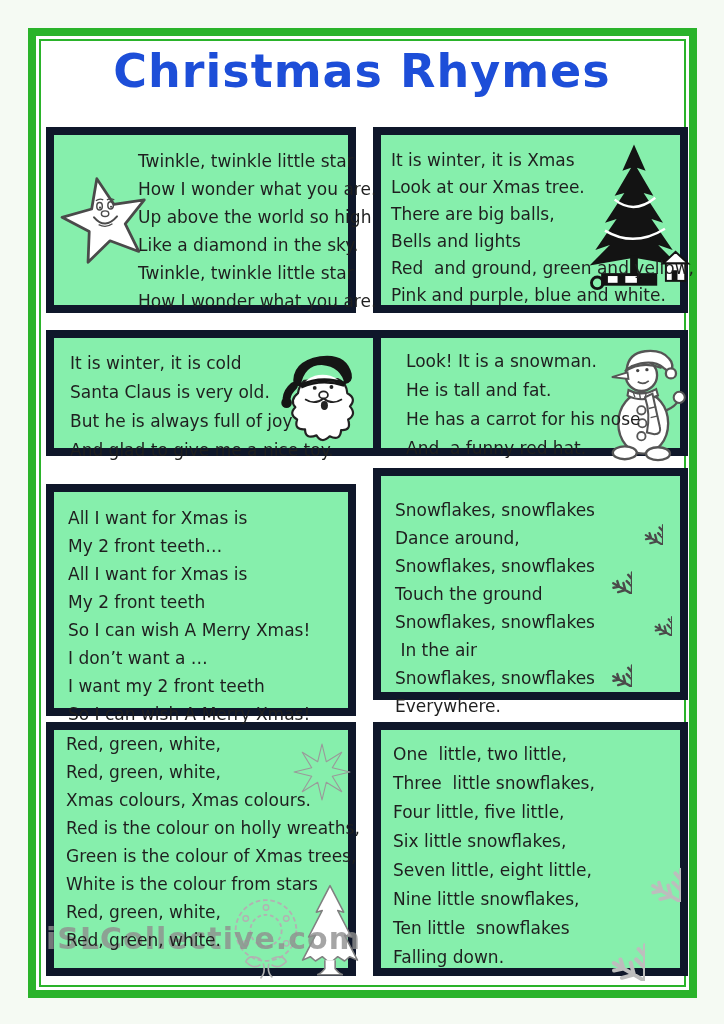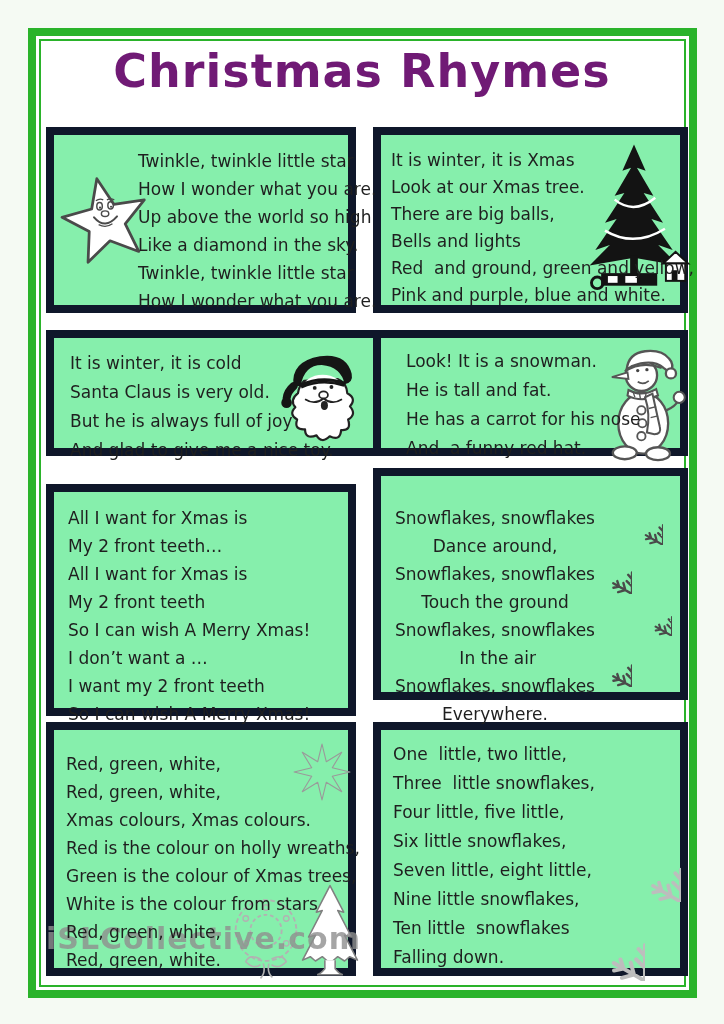--- a/index.html
+++ b/index.html
@@ -13,42 +13,42 @@
   .frame-outer{
     position:absolute;left:28px;top:28px;right:27px;bottom:26px;
     border:8px solid #2ab32a;background:#fff;
   }
   .frame-inner{
     position:absolute;inset:3px;border:2px solid #2ab32a;background:#fff;
   }
   .page-title{
     position:absolute;top:44px;left:0;right:0;
     text-align:center;font-size:46px;font-weight:bold;
-    color:#701a75;letter-spacing:1px;
+    color:#1d4ed8;letter-spacing:1px;
   }
   .box{
     position:absolute;background:#86efac;border:8px solid #0f172a;box-sizing:border-box;
   }
   .b1{left:46px;top:127px;width:310px;height:186px;}
   .b2{left:373px;top:127px;width:315px;height:186px;}
   .b3{left:46px;top:330px;width:338px;height:126px;}
   .b4{left:373px;top:330px;width:315px;height:126px;}
   .b5{left:46px;top:484px;width:310px;height:232px;}
   .b6{left:373px;top:468px;width:315px;height:232px;}
   .b7{left:46px;top:722px;width:310px;height:254px;}
   .b8{left:373px;top:722px;width:315px;height:254px;}
   .text{position:absolute;font-size:17px;}
   .line{white-space:pre;position:relative;z-index:3;}
   .t1{left:84px;top:12px;right:4px;text-align:center;line-height:28px;}
   .t2{left:10px;top:12px;line-height:27px;}
   .t3{left:16px;top:11px;line-height:29px;}
   .t4{left:25px;top:9px;line-height:29px;}
   .t5{left:14px;top:12px;line-height:28px;}
-  .t6{left:14px;top:28px;line-height:28px;text-align:center;}
-  .t7{left:12px;top:20px;line-height:28px;}
+  .t6{left:14px;top:20px;line-height:28px;}
+  .t7{left:12px;top:0;line-height:28px;}
   .t8{left:12px;top:10px;line-height:29px;}
   .icon-abs{position:absolute;}
   .star1{left:6px;top:36px;width:92px;height:100px;}
   .tree2{left:195px;top:5px;width:116px;height:158px;}
   .santa3{left:222px;top:6px;width:88px;height:108px;}
   .snowman4{left:223px;top:4px;width:84px;height:120px;}
   .flake{color:#4a4a4a;}
   .flake-light{color:#bdbdbd;}
   .f61{left:238px;top:25px;width:44px;height:44px;}
   .f62{left:203px;top:70px;width:48px;height:48px;}

